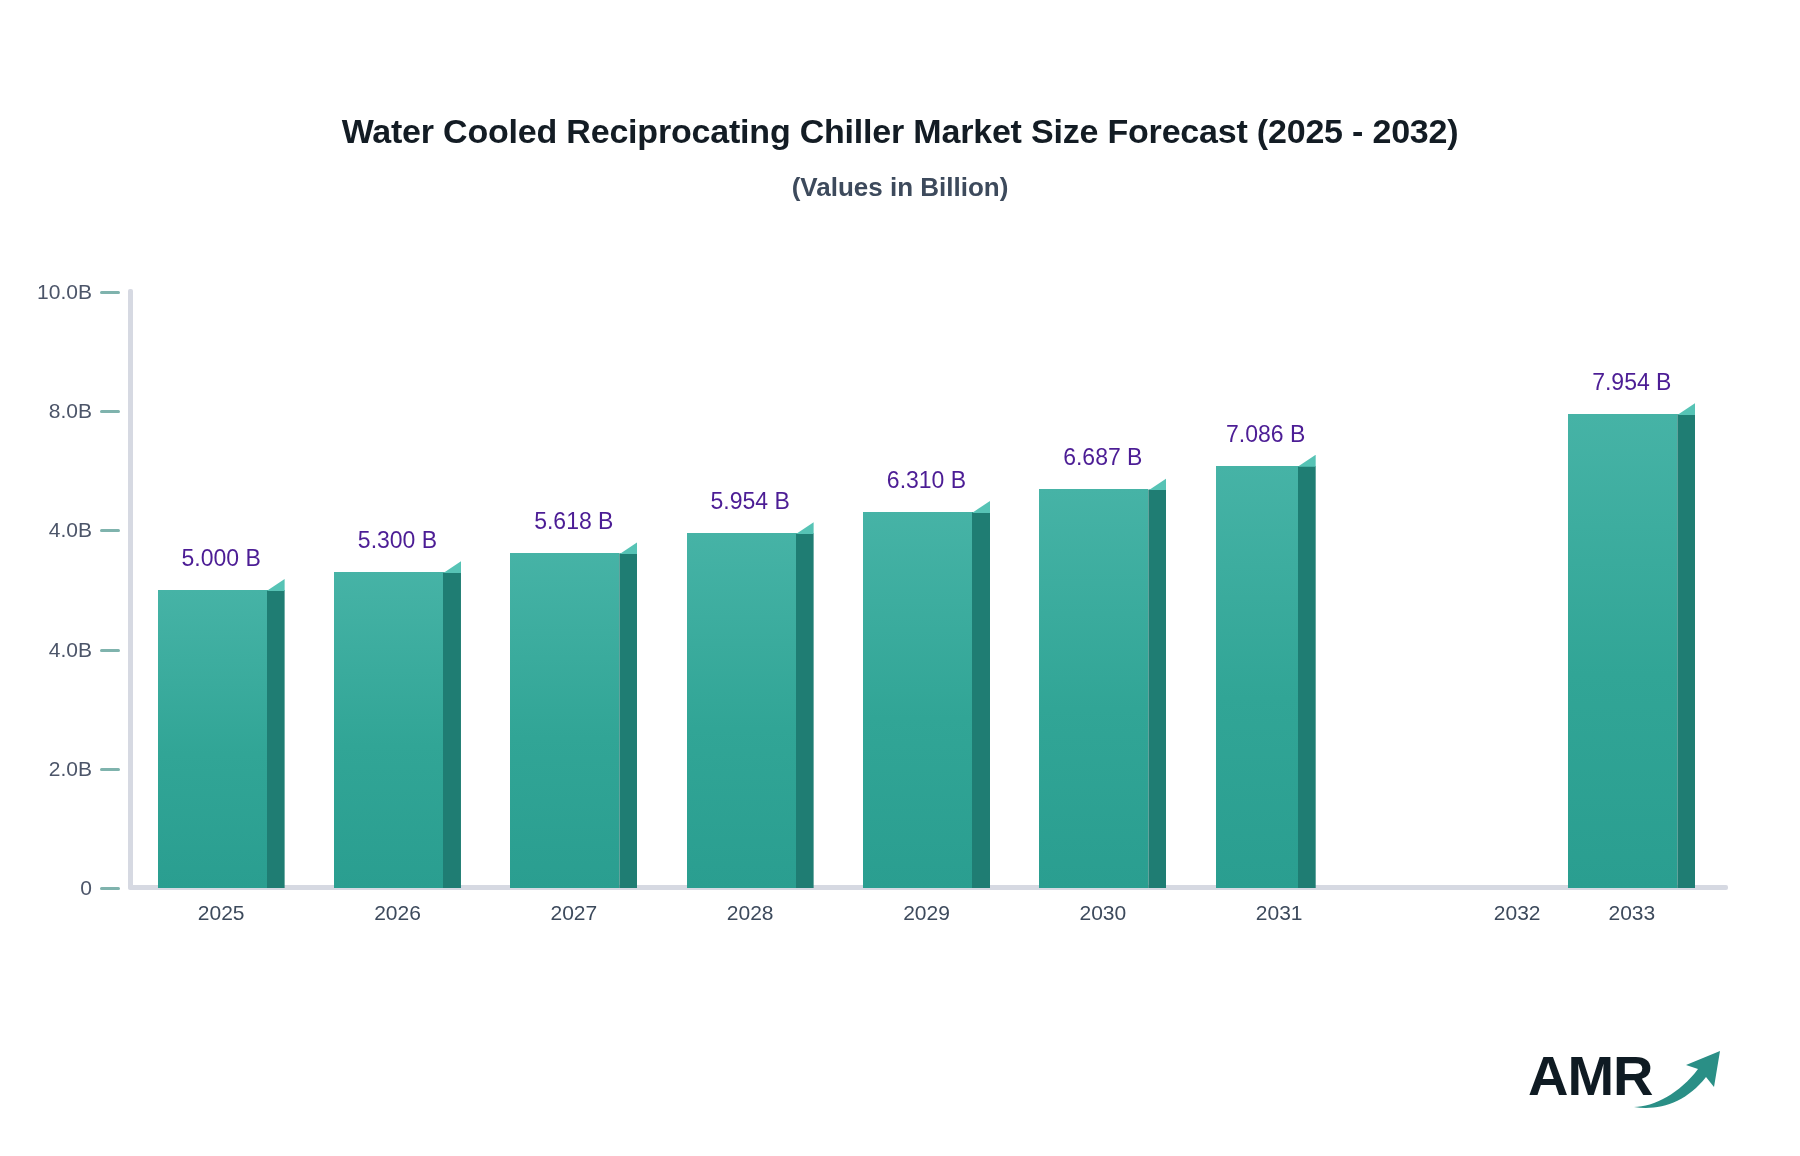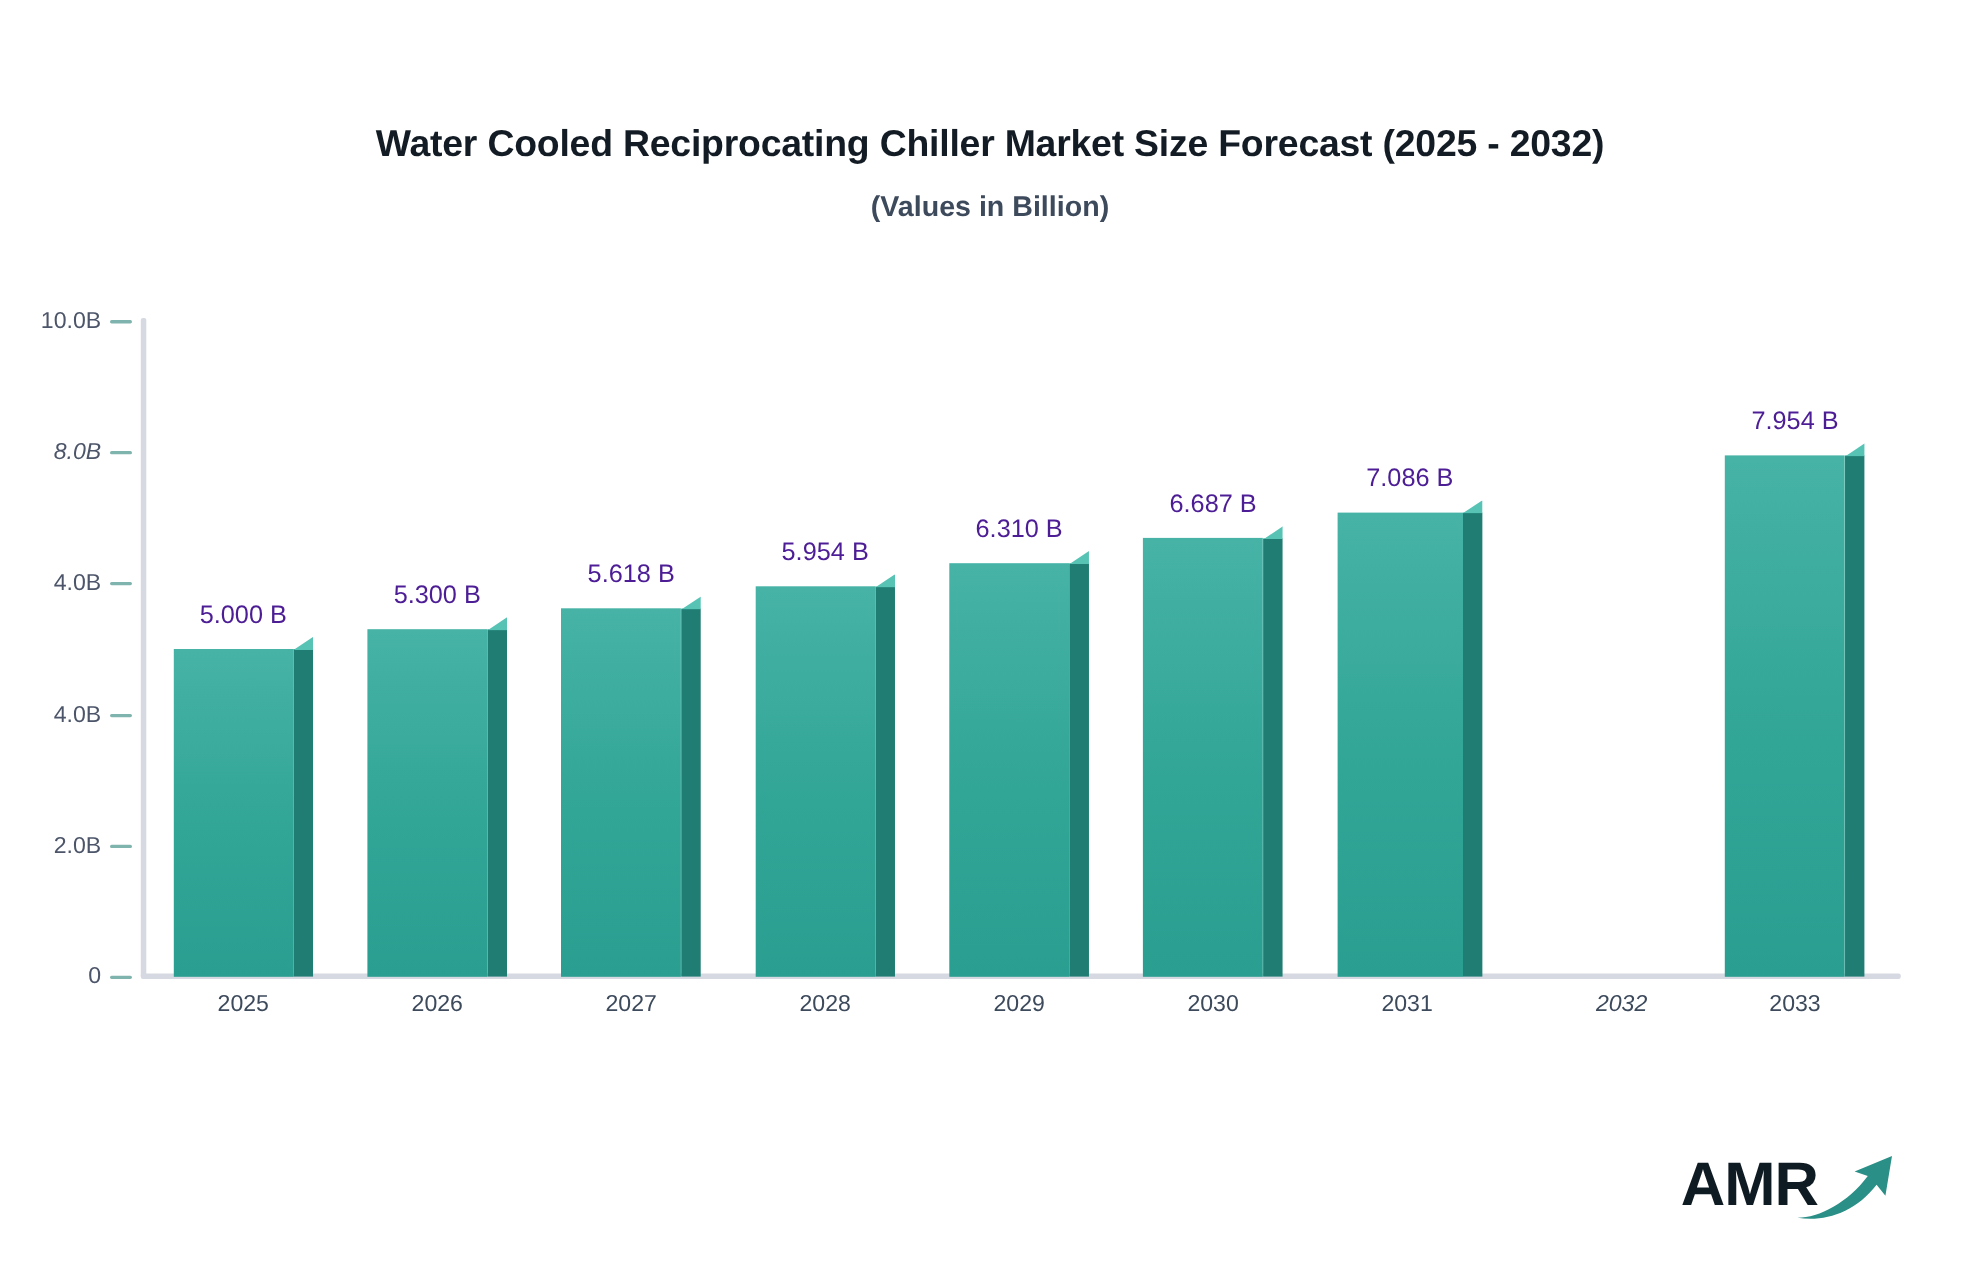--- a/index.html
+++ b/index.html
@@ -210,21 +210,21 @@
   <div class="subtitle">(Values in Billion)</div>
 
   <div class="plot">
     <div class="y-axis-line"></div>
     <div class="x-axis-line"></div>
     <div id="yticks">
         <div class="ytick" style="top: 292px;">
           <span class="lbl">10.0B</span>
           <span class="dash"></span>
         </div>
-        <div class="ytick" style="top: 411.2px; font-style: italic;">
+        <div class="ytick" style="top: 411.2px;">
           <span class="lbl">8.0B</span>
           <span class="dash"></span>
         </div>
         <div class="ytick" style="top: 530.4px;">
           <span class="lbl">4.0B</span>
           <span class="dash"></span>
         </div>
         <div class="ytick" style="top: 649.6px;">
           <span class="lbl">4.0B</span>
           <span class="dash"></span>
@@ -280,21 +280,21 @@
           <div class="bar-label" style="bottom: 394.076px;">6.310 B</div>
         </div>
         <div class="bar-slot" style="left: 906.353px; width: 126.96px;">
           <div class="bar-3d" style="height: 398.545px;">
             <div class="bar-face"></div>
             <div class="bar-side"></div>
             <div class="bar-top"></div>
           </div>
           <div class="bar-label" style="bottom: 416.545px;">6.687 B</div>
         </div>
-        <div class="bar-slot" style="left: 1082.69px; width: 132px;">
+        <div class="bar-slot" style="left: 1082.69px; width: 100px;">
           <div class="bar-3d" style="height: 422.326px;">
             <div class="bar-face"></div>
             <div class="bar-side"></div>
             <div class="bar-top"></div>
           </div>
           <div class="bar-label" style="bottom: 440.326px;">7.086 B</div>
         </div>
         <div class="bar-slot" style="left: 1435.35px; width: 126.96px;">
           <div class="bar-3d" style="height: 474.058px;">
             <div class="bar-face"></div>
@@ -305,21 +305,21 @@
         </div>
       </div>
     <div id="xlabels">
         <div class="x-label" style="left: 133px; width: 176.333px;">2025</div>
         <div class="x-label" style="left: 309.333px; width: 176.333px;">2026</div>
         <div class="x-label" style="left: 485.667px; width: 176.333px;">2027</div>
         <div class="x-label" style="left: 662px; width: 176.333px;">2028</div>
         <div class="x-label" style="left: 838.333px; width: 176.333px;">2029</div>
         <div class="x-label" style="left: 1014.67px; width: 176.333px;">2030</div>
         <div class="x-label" style="left: 1191px; width: 176.333px;">2031</div>
-        <div class="x-label" style="left: 1386px; width: 176.333px; font-style: italic;">2032</div>
+        <div class="x-label" style="left: 1429px; width: 176.333px;">2032</div>
         <div class="x-label" style="left: 1543.67px; width: 176.333px;">2033</div>
       </div>
   </div>
 
   <div class="logo">
     <div class="logo-text">AMR</div>
     <svg class="logo-arrow" viewBox="0 0 92 62">
       <path d="M2 58 C 22 58, 48 44, 66 20 L 54 16 L 88 2 L 82 38 L 74 28 C 54 54, 26 62, 2 58 Z" fill="#2a8f86"></path>
     </svg>
   </div>

